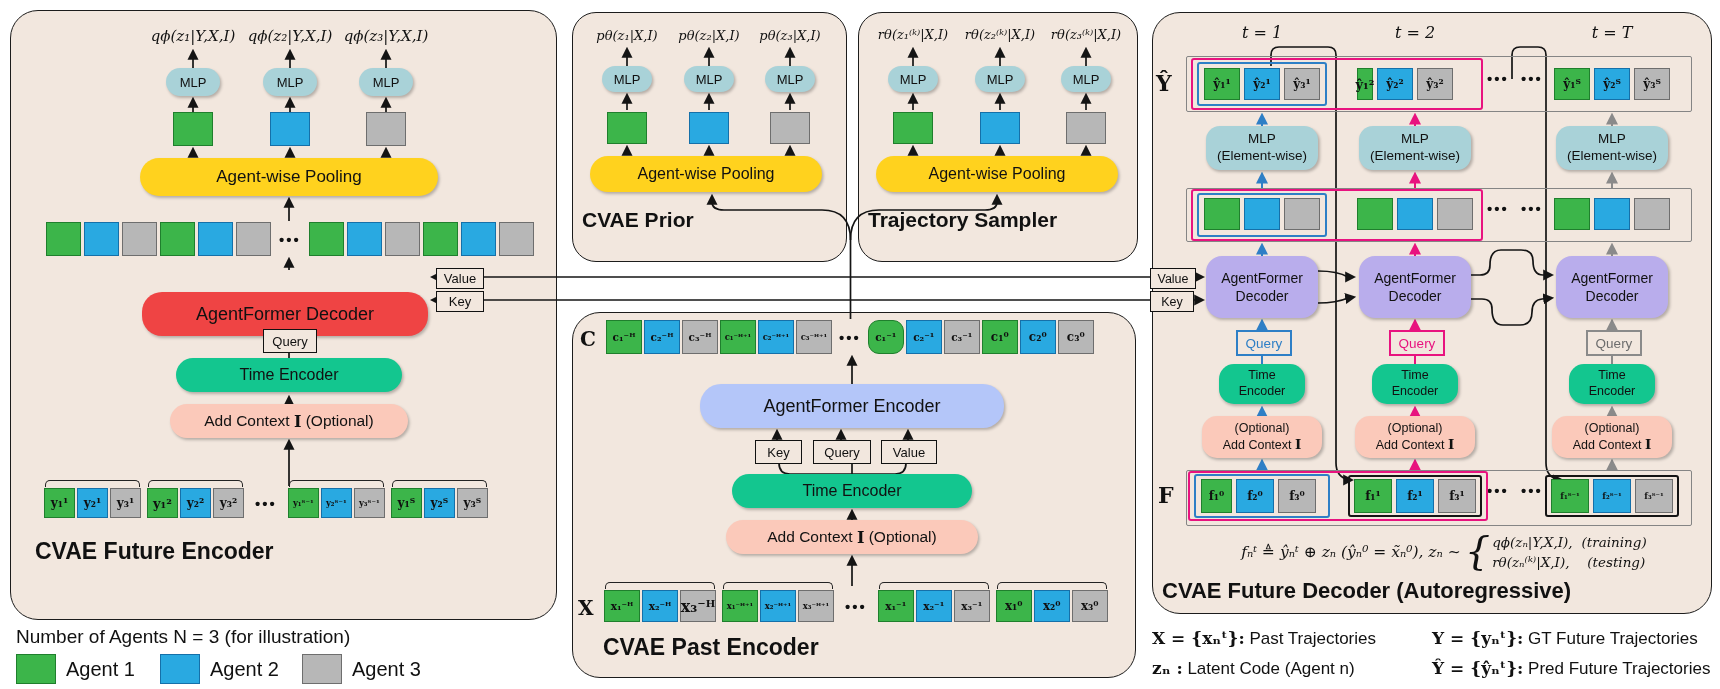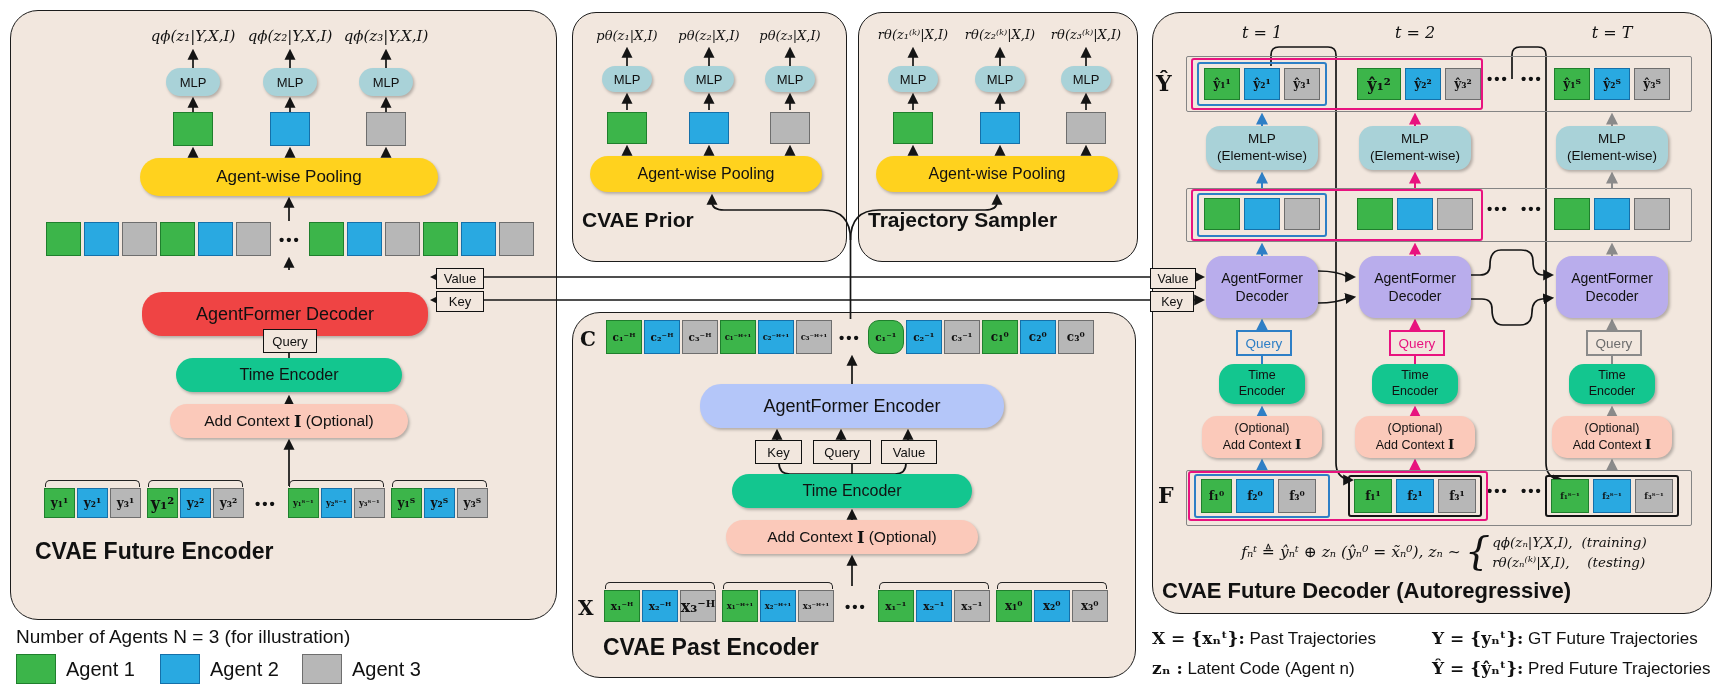--- a/index.html
+++ b/index.html
@@ -202,21 +202,21 @@
   <div class="p mlbl" style="left:52px;top:492px;font-size:20px;">Y</div>
   <div class="tokrow" style="left: 44px; top: 488px; column-gap: 6px;">
       <div class="tgroup" style="gap: 2px;">
         <div class="bracket"></div>
         <div class="sq cg" style="width: 31px; height: 30px; font-size: 12px;">y₁¹</div>
         <div class="sq cb" style="width: 31px; height: 30px; font-size: 12px;">y₂¹</div>
         <div class="sq cx" style="width: 31px; height: 30px; font-size: 12px;">y₃¹</div>
       </div>
       <div class="tgroup" style="gap: 2px;">
         <div class="bracket"></div>
-        <div class="sq cg" style="width: 31px; height: 30px; font-size: 16px;">y₁²</div>
+        <div class="sq cg" style="width: 31px; height: 30px; font-size: 13px;">y₁²</div>
         <div class="sq cb" style="width: 31px; height: 30px; font-size: 12px;">y₂²</div>
         <div class="sq cx" style="width: 31px; height: 30px; font-size: 12px;">y₃²</div>
       </div>
       <span class="dots">•••</span>
       <div class="tgroup" style="gap: 2px;">
         <div class="bracket"></div>
         <div class="sq cg" style="width: 31px; height: 30px; font-size: 8.5px;">y₁ᵀ⁻¹</div>
         <div class="sq cb" style="width: 31px; height: 30px; font-size: 8.5px;">y₂ᵀ⁻¹</div>
         <div class="sq cx" style="width: 31px; height: 30px; font-size: 8.5px;">y₃ᵀ⁻¹</div>
       </div>
@@ -317,21 +317,21 @@
   <div class="obox graybox" style="left:1186px;top:56px;width:506px;height:56px;"></div>
   <div class="tokrow" style="left:1204px;top:68px;">
       <div class="tgroup" style="gap: 4px;">
         <div class="sq cg" style="width: 36px; height: 32px; font-size: 12px;">ŷ₁¹</div>
         <div class="sq cb" style="width: 36px; height: 32px; font-size: 12px;">ŷ₂¹</div>
         <div class="sq cx" style="width: 36px; height: 32px; font-size: 12px;">ŷ₃¹</div>
       </div>
     </div>
   <div class="tokrow" style="left:1357px;top:68px;">
       <div class="tgroup" style="gap: 4px;">
-        <div class="sq cg" style="width: 44px; height: 32px; font-size: 16px;">ŷ₁²</div>
+        <div class="sq cg" style="width: 16px; height: 32px; font-size: 13px;">ŷ₁²</div>
         <div class="sq cb" style="width: 36px; height: 32px; font-size: 12px;">ŷ₂²</div>
         <div class="sq cx" style="width: 36px; height: 32px; font-size: 12px;">ŷ₃²</div>
       </div>
     </div>
   <div class="tokrow" style="left:1554px;top:68px;">
       <div class="tgroup" style="gap: 4px;">
         <div class="sq cg" style="width: 36px; height: 32px; font-size: 12px;">ŷ₁ᵀ</div>
         <div class="sq cb" style="width: 36px; height: 32px; font-size: 12px;">ŷ₂ᵀ</div>
         <div class="sq cx" style="width: 36px; height: 32px; font-size: 12px;">ŷ₃ᵀ</div>
       </div>

